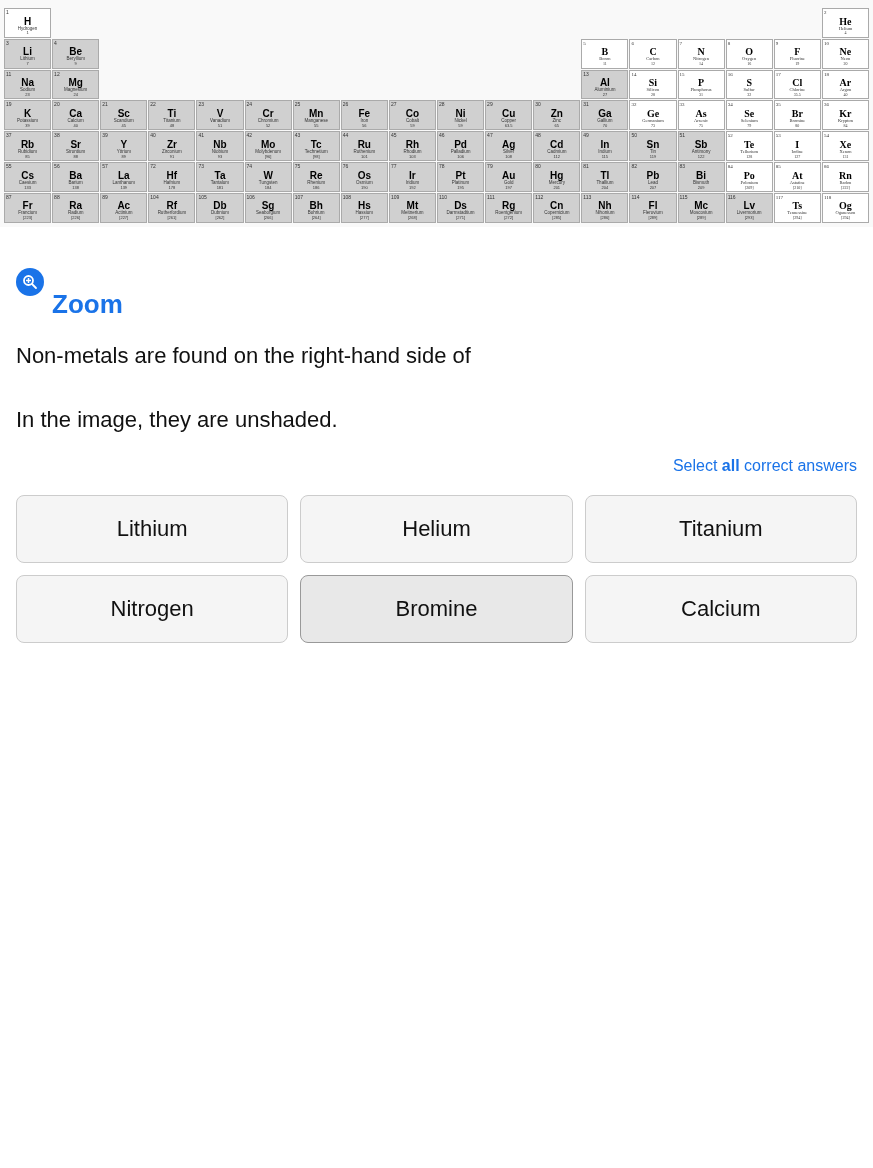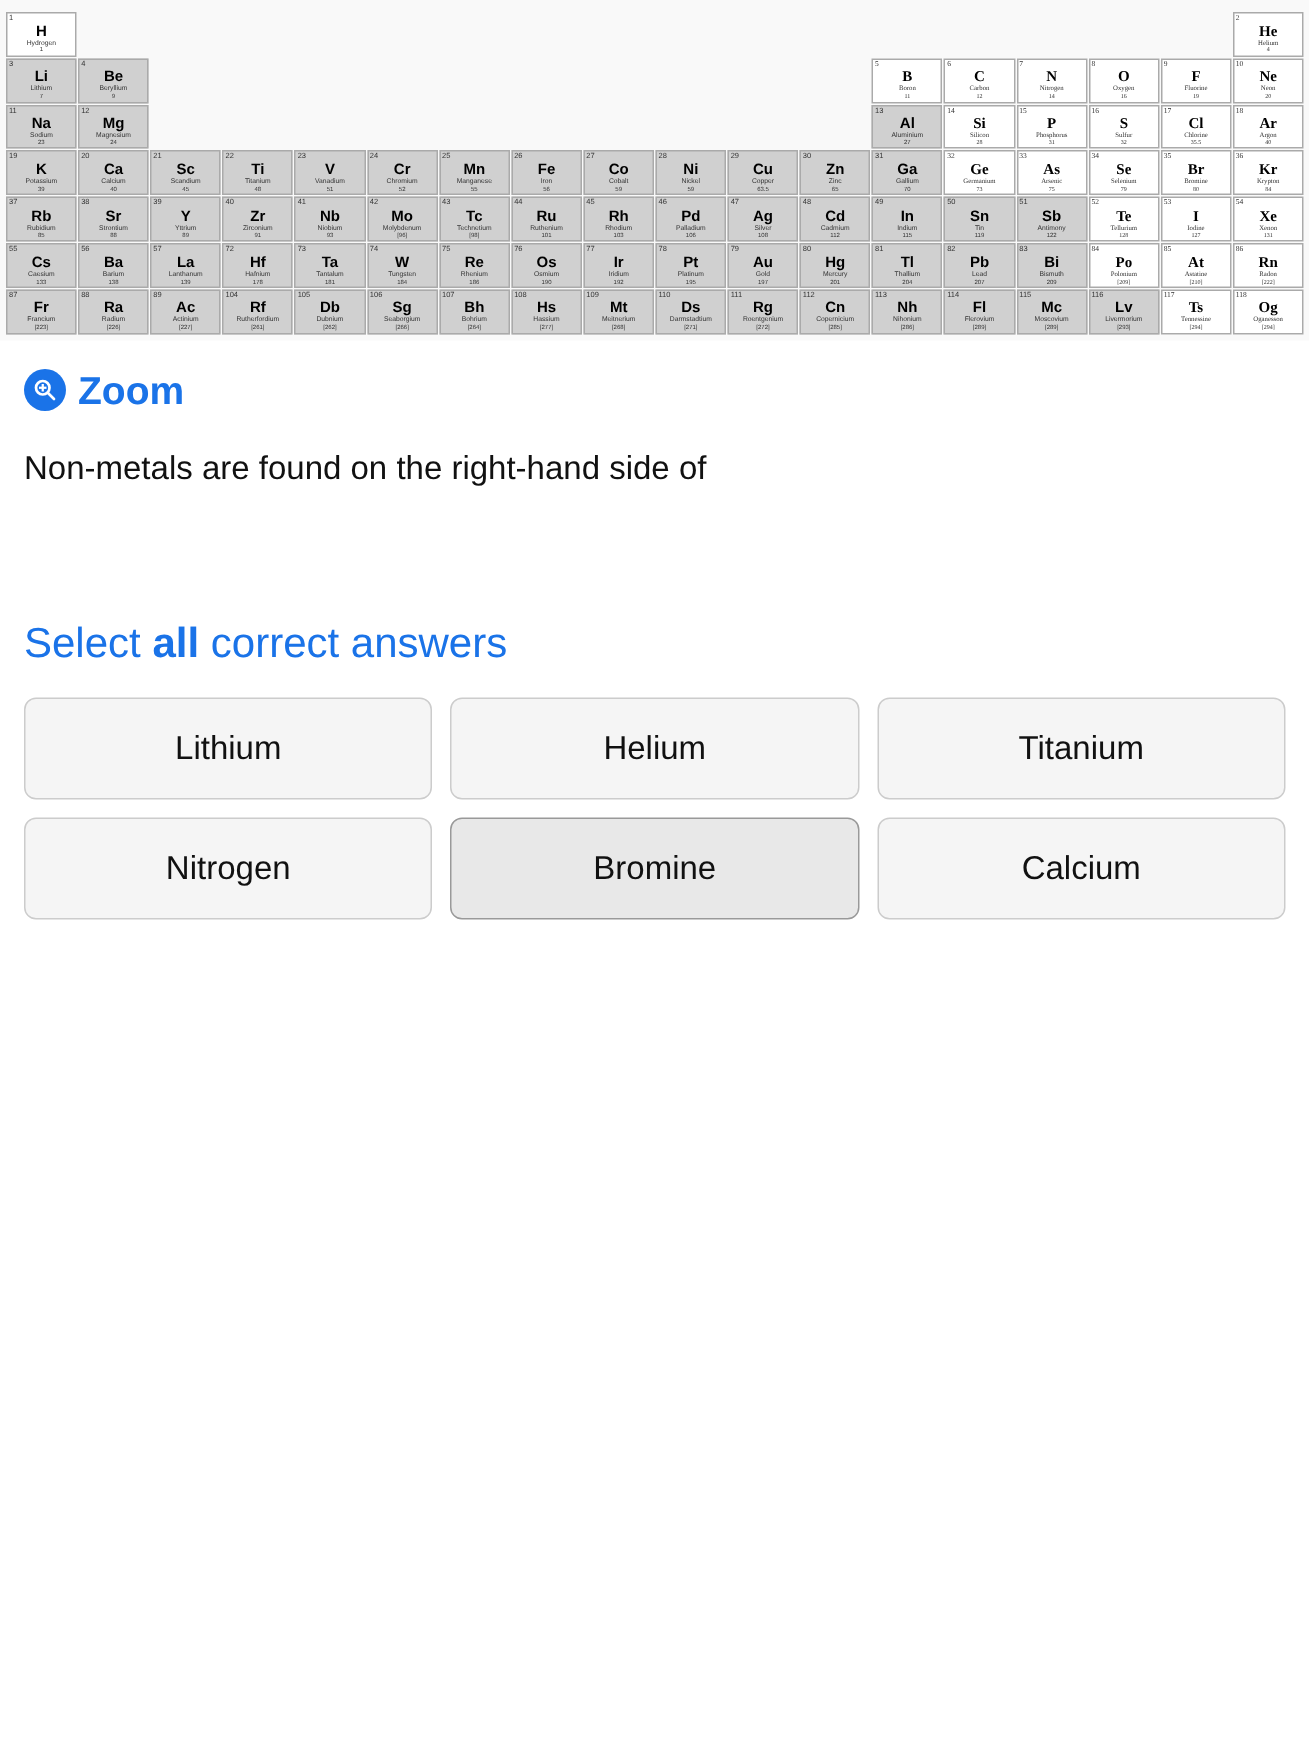--- a/index.html
+++ b/index.html
@@ -95,34 +95,36 @@
       justify-content: center;
       color: white;
       font-size: 16px;
       font-weight: bold;
       cursor: pointer;
     }
     .zoom-label {
       font-size: 26px;
       font-weight: bold;
       color: #1a73e8;
+      margin-top: 44px;
     }
 
     
     .question-text {
       padding: 10px 16px 16px 16px;
       font-size: 22px;
       line-height: 1.45;
       color: #111;
     }
 
     .select-instruction {
       padding: 6px 16px 20px 16px;
-      font-size: 28px;
+      font-size: 16px;
       color: #1a73e8;
+      text-align: right;
     }
 
     .select-instruction span.bold {
       font-weight: bold;
     }
 
     
     .answers-grid {
       padding: 0 16px 20px 16px;
       display: grid;
@@ -748,21 +750,21 @@
       <line x1="6.5" y1="4" x2="6.5" y2="9" stroke="white" stroke-width="1.5"></line>
       <line x1="4" y1="6.5" x2="9" y2="6.5" stroke="white" stroke-width="1.5"></line>
     </svg>
   </div>
   <span class="zoom-label">Zoom</span>
 </div>
 
 <div class="question-text">
   <span>Non-metals are found on the right-hand side of</span><br>
   <br>
-  <br>
+  <span>In the image, they are unshaded.</span><br>
 </div>
 
 <div class="select-instruction">
   <span>Select </span><span class="bold">all</span><span> correct answers</span>
 </div>
 
 <div class="answers-grid">
   <button class="answer-btn">Lithium</button>
   <button class="answer-btn">Helium</button>
   <button class="answer-btn">Titanium</button>

